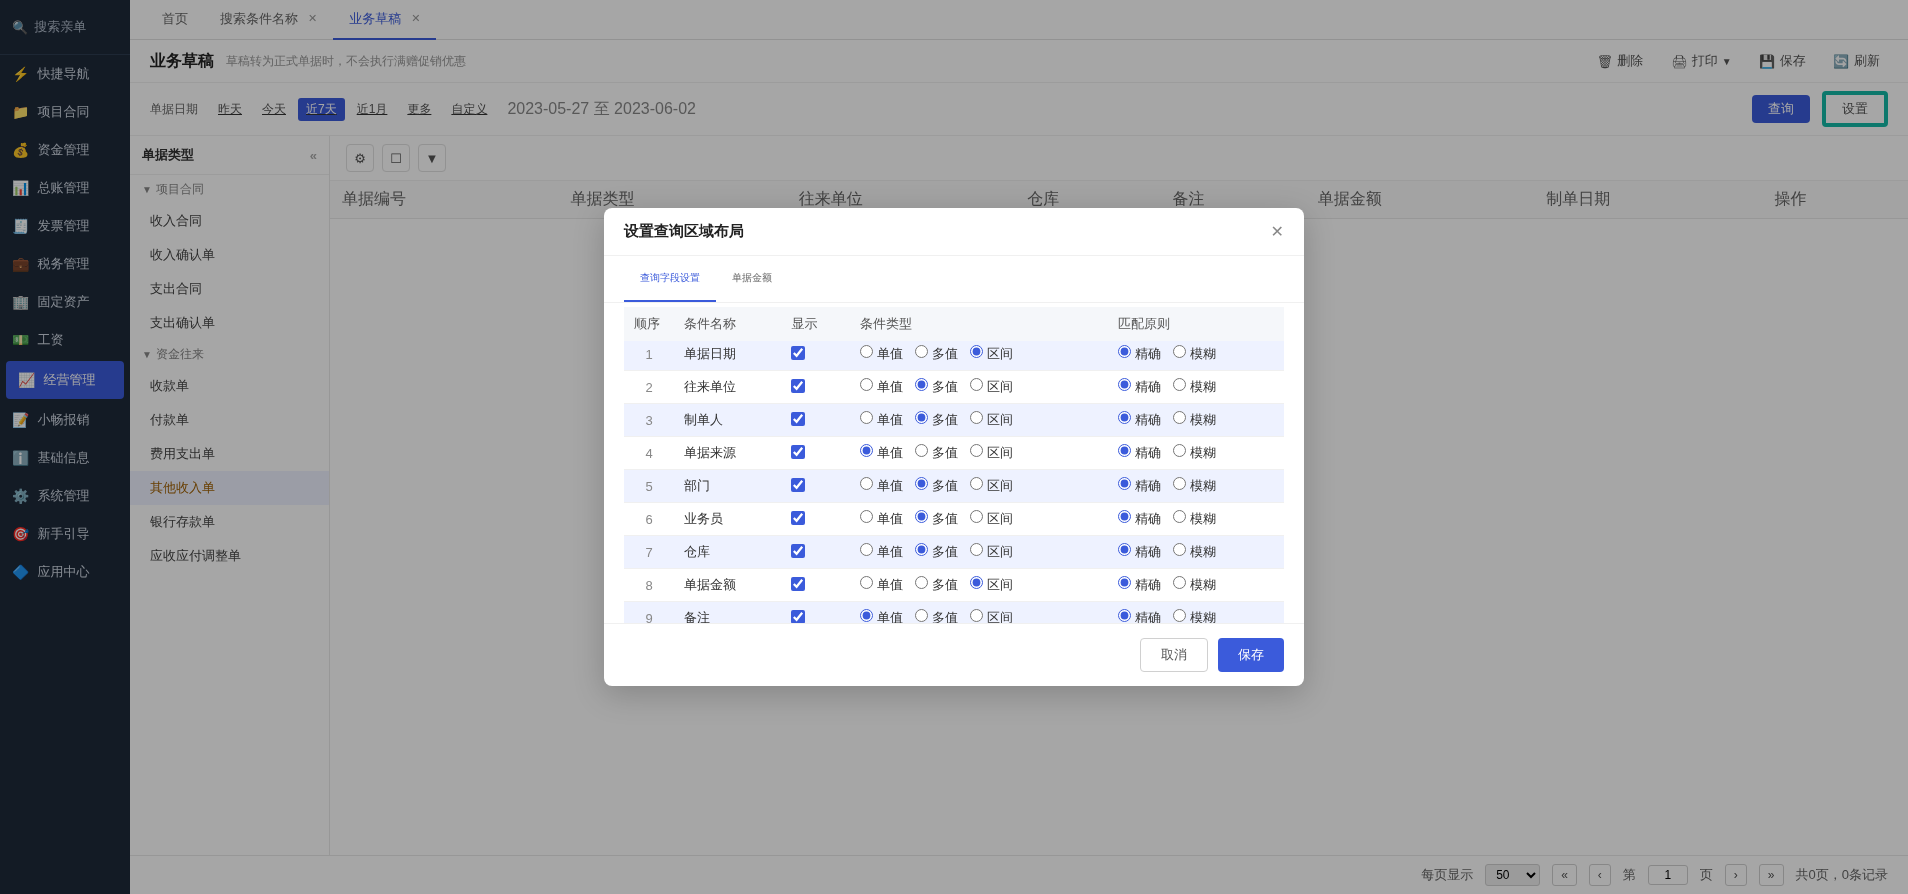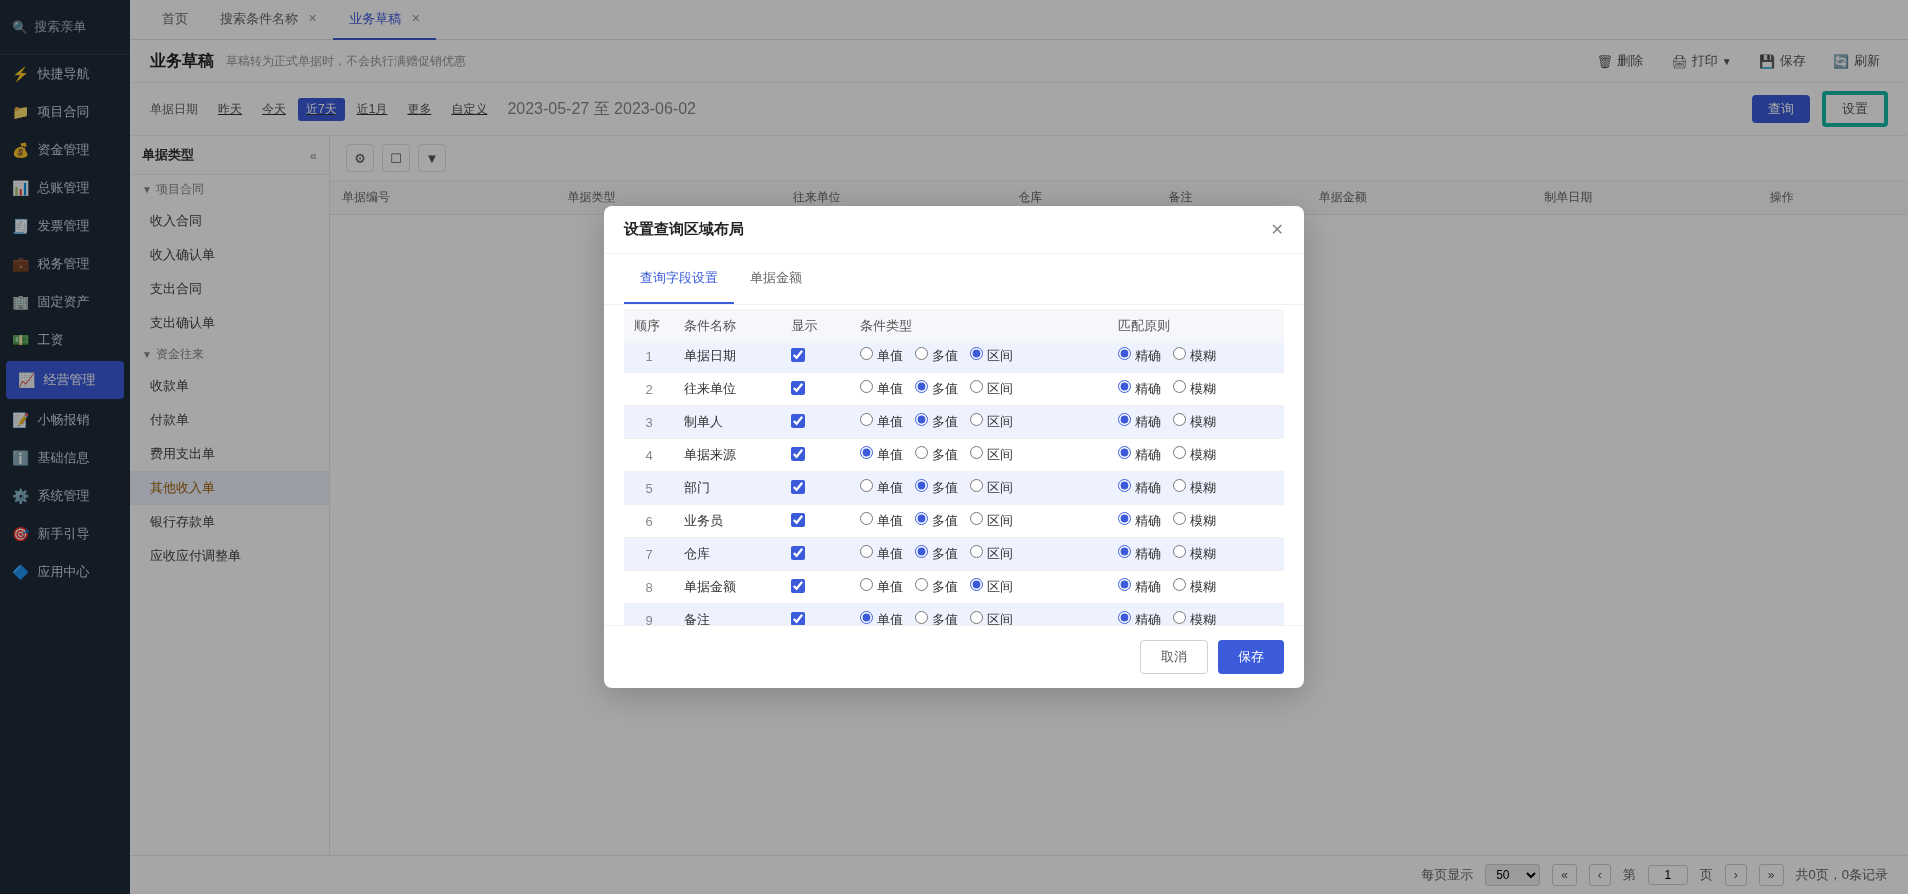--- a/index.html
+++ b/index.html
@@ -51,36 +51,36 @@
     .left-panel-group { padding: 6px 12px; font-size: 12px; color: #888; display: flex; align-items: center; gap: 4px; cursor: pointer; }
     .left-panel-group .arrow { font-size: 10px; }
 
     
     .table-area { flex: 1; overflow: auto; background: #fff; }
     .table-toolbar { padding: 8px 16px; display: flex; align-items: center; gap: 8px; border-bottom: 1px solid #f0f0f0; }
     .toolbar-icon-btn { width: 28px; height: 28px; display: flex; align-items: center; justify-content: center; border-radius: 4px; cursor: pointer; color: #555; border: 1px solid #e0e0e0; background: #fff; font-size: 13px; }
     .empty-msg { padding: 40px; text-align: center; color: #888; font-size: 14px; }
 
     
-    .data-table { width: 100%; border-collapse: collapse; font-size: 12px; }
+    .data-table { width: 100%; border-collapse: collapse; font-size: 16px; }
     .data-table th { background: #fafafa; padding: 8px 12px; border-bottom: 1px solid #e8e8e8; color: #666; font-weight: normal; text-align: left; white-space: nowrap; }
 
     
     .bottom-bar { background: #fff; border-top: 1px solid #e8e8e8; padding: 8px 20px; display: flex; align-items: center; justify-content: flex-end; gap: 12px; font-size: 13px; color: #666; }
     .page-size-select { border: 1px solid #d0d0d0; border-radius: 3px; padding: 2px 6px; font-size: 12px; }
     .page-nav-btn { border: 1px solid #d0d0d0; border-radius: 3px; padding: 3px 8px; cursor: pointer; background: #fff; font-size: 12px; color: #555; }
 
     
     .overlay { position: absolute; top: 0; left: 0; width: 100%; height: 100%; background: rgba(0,0,0,0.35); z-index: 100; display: flex; align-items: center; justify-content: center; }
     .dialog { background: #fff; border-radius: 8px; width: 700px; max-height: 650px; display: flex; flex-direction: column; box-shadow: 0 8px 32px rgba(0,0,0,0.2); }
     .dialog-header { display: flex; align-items: center; justify-content: space-between; padding: 14px 20px; border-bottom: 1px solid #f0f0f0; }
     .dialog-title { font-size: 15px; font-weight: 600; color: #222; }
     .dialog-close { color: #888; cursor: pointer; font-size: 16px; }
     .dialog-tabs { display: flex; gap: 0; padding: 0 20px; border-bottom: 1px solid #f0f0f0; }
-    .dialog-tab { padding: 15px 16px; cursor: pointer; font-size: 13px; color: #666; border-bottom: 2px solid transparent; }
+    .dialog-tab { padding: 15px 16px; cursor: pointer; font-size: 10px; color: #666; border-bottom: 2px solid transparent; }
     .dialog-tab.active { color: #3b5bdb; border-bottom: 2px solid #3b5bdb; }
     .dialog-search { padding: 10px 20px; }
     .dialog-search-input { width: 100%; border: 1px solid #e0e0e0; border-radius: 4px; padding: 6px 10px 6px 30px; font-size: 13px; outline: none; background: #fafafa; position: relative; }
     .search-wrapper { position: relative; }
     .search-icon { position: absolute; left: 10px; top: 50%; transform: translateY(-50%); color: #aaa; font-size: 13px; }
     .dialog-body { flex: 1; overflow-y: auto; padding: 0 20px; }
     .dialog-footer { padding: 14px 20px; display: flex; justify-content: flex-end; gap: 10px; border-top: 1px solid #f0f0f0; }
     .btn-cancel { padding: 7px 20px; border: 1px solid #d0d0d0; border-radius: 4px; background: #fff; cursor: pointer; font-size: 13px; color: #555; }
     .btn-save { padding: 7px 20px; border: none; border-radius: 4px; background: #3b5bdb; color: #fff; cursor: pointer; font-size: 13px; }
 

